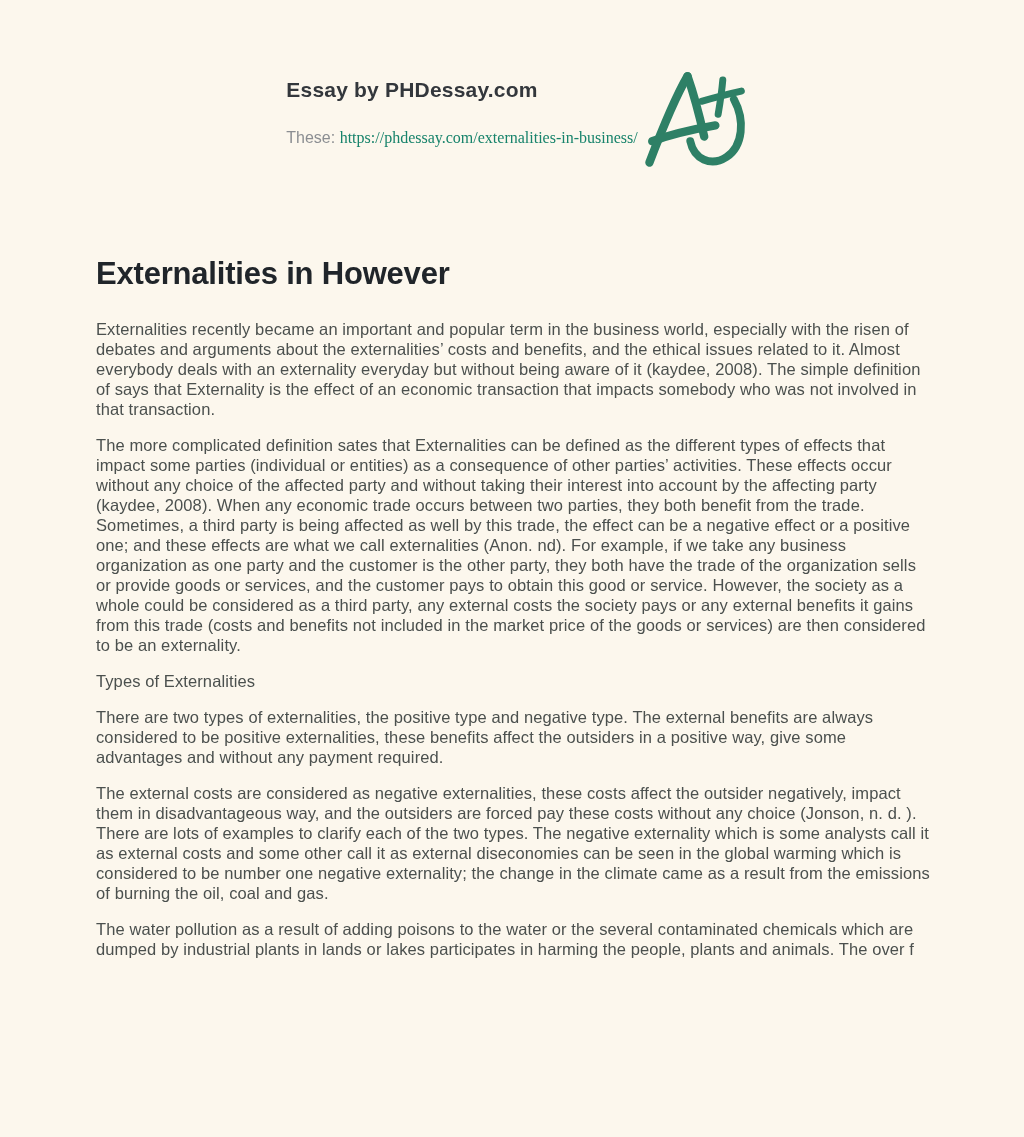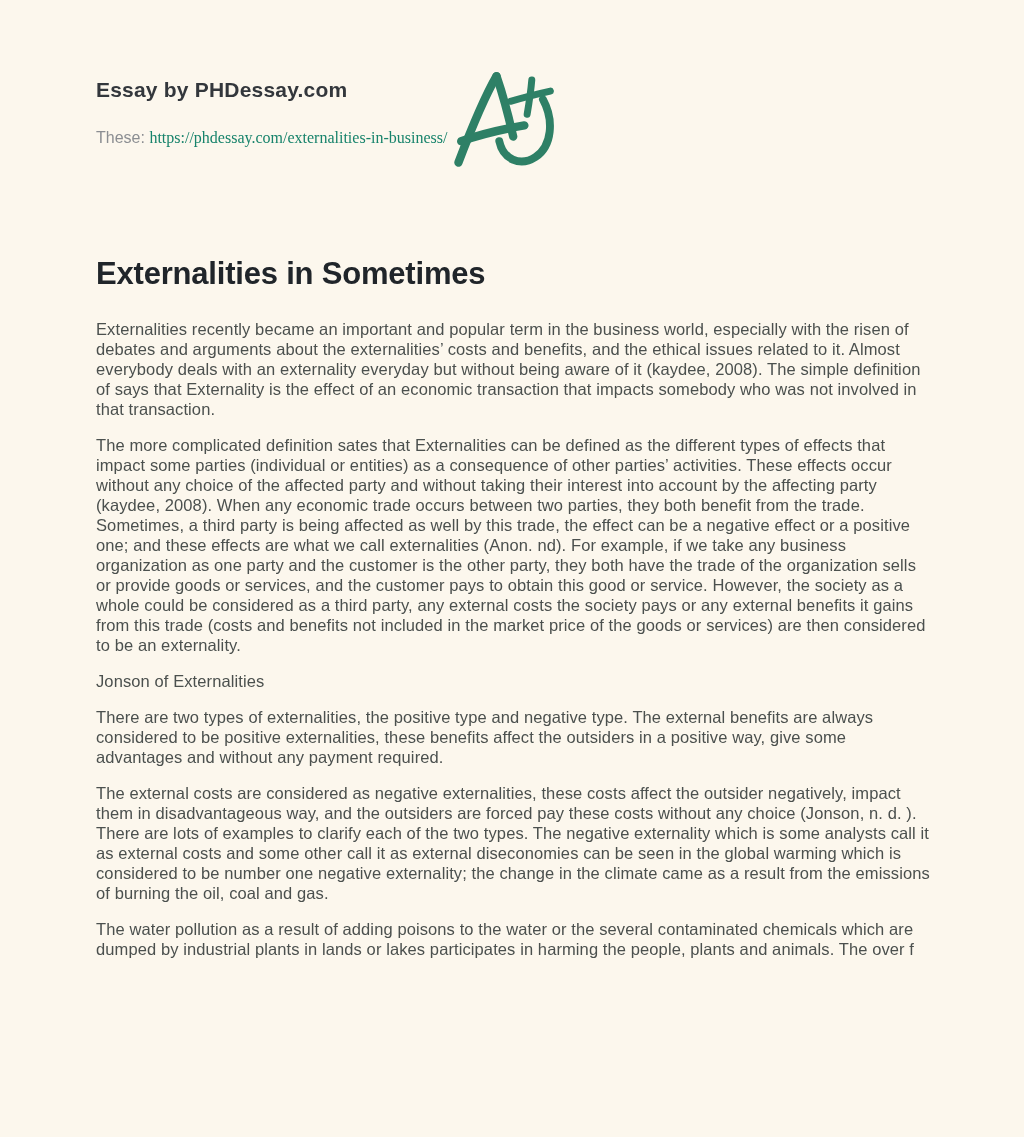--- a/index.html
+++ b/index.html
@@ -11,21 +11,21 @@
     font-family: "Liberation Sans", sans-serif;
   }
   .page {
     width: 1024px;
     height: 1137px;
     padding: 74px 88px 0 96px;
     background: #fcf7ed;
   }
   .header-row {
     display: flex;
-    justify-content: flex-start;
+    justify-content: center;
     align-items: flex-start;
   }
   .brand-title {
     font-size: 21px;
     font-weight: 700;
     color: #33373c;
     letter-spacing: 0.2px;
     margin-top: 4px;
   }
   .source-line {
@@ -87,24 +87,24 @@
       <path d="M15,81 C 40,72 60,68 83,64" stroke-width="9"></path>
 
       <path d="M91,15 C 90,27 88,40 86,52" stroke-width="7.5"></path>
 
       <path d="M68,38 C 82,34 97,30 111,27" stroke-width="7.5"></path>
 
       <path d="M103,36 C 115,58 113,86 95,98 C 78,109 60,100 56,81" stroke-width="8.5"></path>
     </svg>
   </div>
 
-  <h1 class="article-title">Externalities in Sometimes</h1>
+  <h1 class="article-title">Externalities in However</h1>
 
   <div class="article-body">
     <p>Externalities recently became an important and popular term in the business world, especially with the risen of debates and arguments about the externalities’ costs and benefits, and the ethical issues related to it. Almost everybody deals with an externality everyday but without being aware of it (kaydee, 2008). The simple definition of says that Externality is the effect of an economic transaction that impacts somebody who was not involved in that transaction.</p>
     <p>The more complicated definition sates that Externalities can be defined as the different types of effects that impact some parties (individual or entities) as a consequence of other parties’ activities. These effects occur without any choice of the affected party and without taking their interest into account by the affecting party (kaydee, 2008). When any economic trade occurs between two parties, they both benefit from the trade. Sometimes, a third party is being affected as well by this trade, the effect can be a negative effect or a positive one; and these effects are what we call externalities (Anon. nd). For example, if we take any business organization as one party and the customer is the other party, they both have the trade of the organization sells or provide goods or services, and the customer pays to obtain this good or service. However, the society as a whole could be considered as a third party, any external costs the society pays or any external benefits it gains from this trade (costs and benefits not included in the market price of the goods or services) are then considered to be an externality.</p>
-    <p>Jonson of Externalities</p>
+    <p>Types of Externalities</p>
     <p>There are two types of externalities, the positive type and negative type. The external benefits are always considered to be positive externalities, these benefits affect the outsiders in a positive way, give some advantages and without any payment required.</p>
     <p>The external costs are considered as negative externalities, these costs affect the outsider negatively, impact them in disadvantageous way, and the outsiders are forced pay these costs without any choice (Jonson, n. d. ). There are lots of examples to clarify each of the two types. The negative externality which is some analysts call it as external costs and some other call it as external diseconomies can be seen in the global warming which is considered to be number one negative externality; the change in the climate came as a result from the emissions of burning the oil, coal and gas.</p>
     <p>The water pollution as a result of adding poisons to the water or the several contaminated chemicals which are dumped by industrial plants in lands or lakes participates in harming the people, plants and animals. The over f</p>
   </div>
 
 </div>
 
 </body></html>

